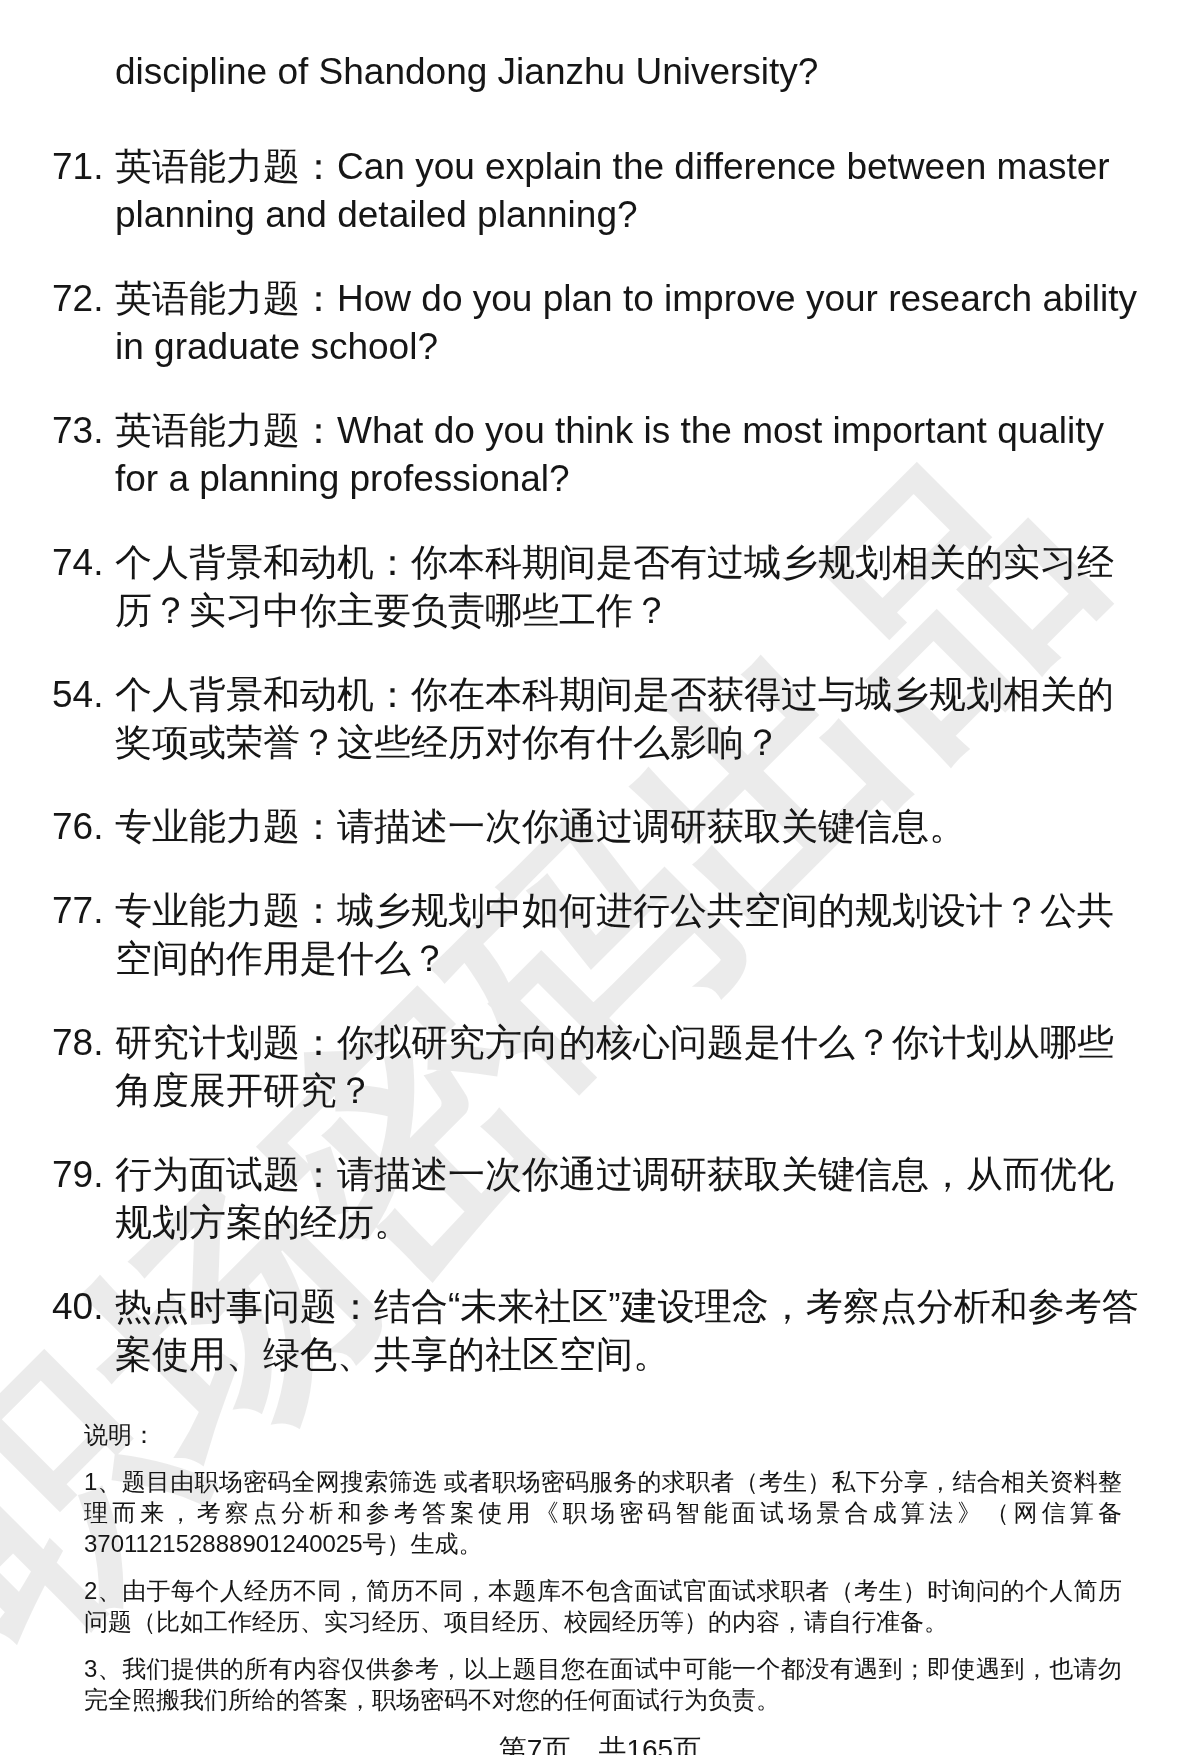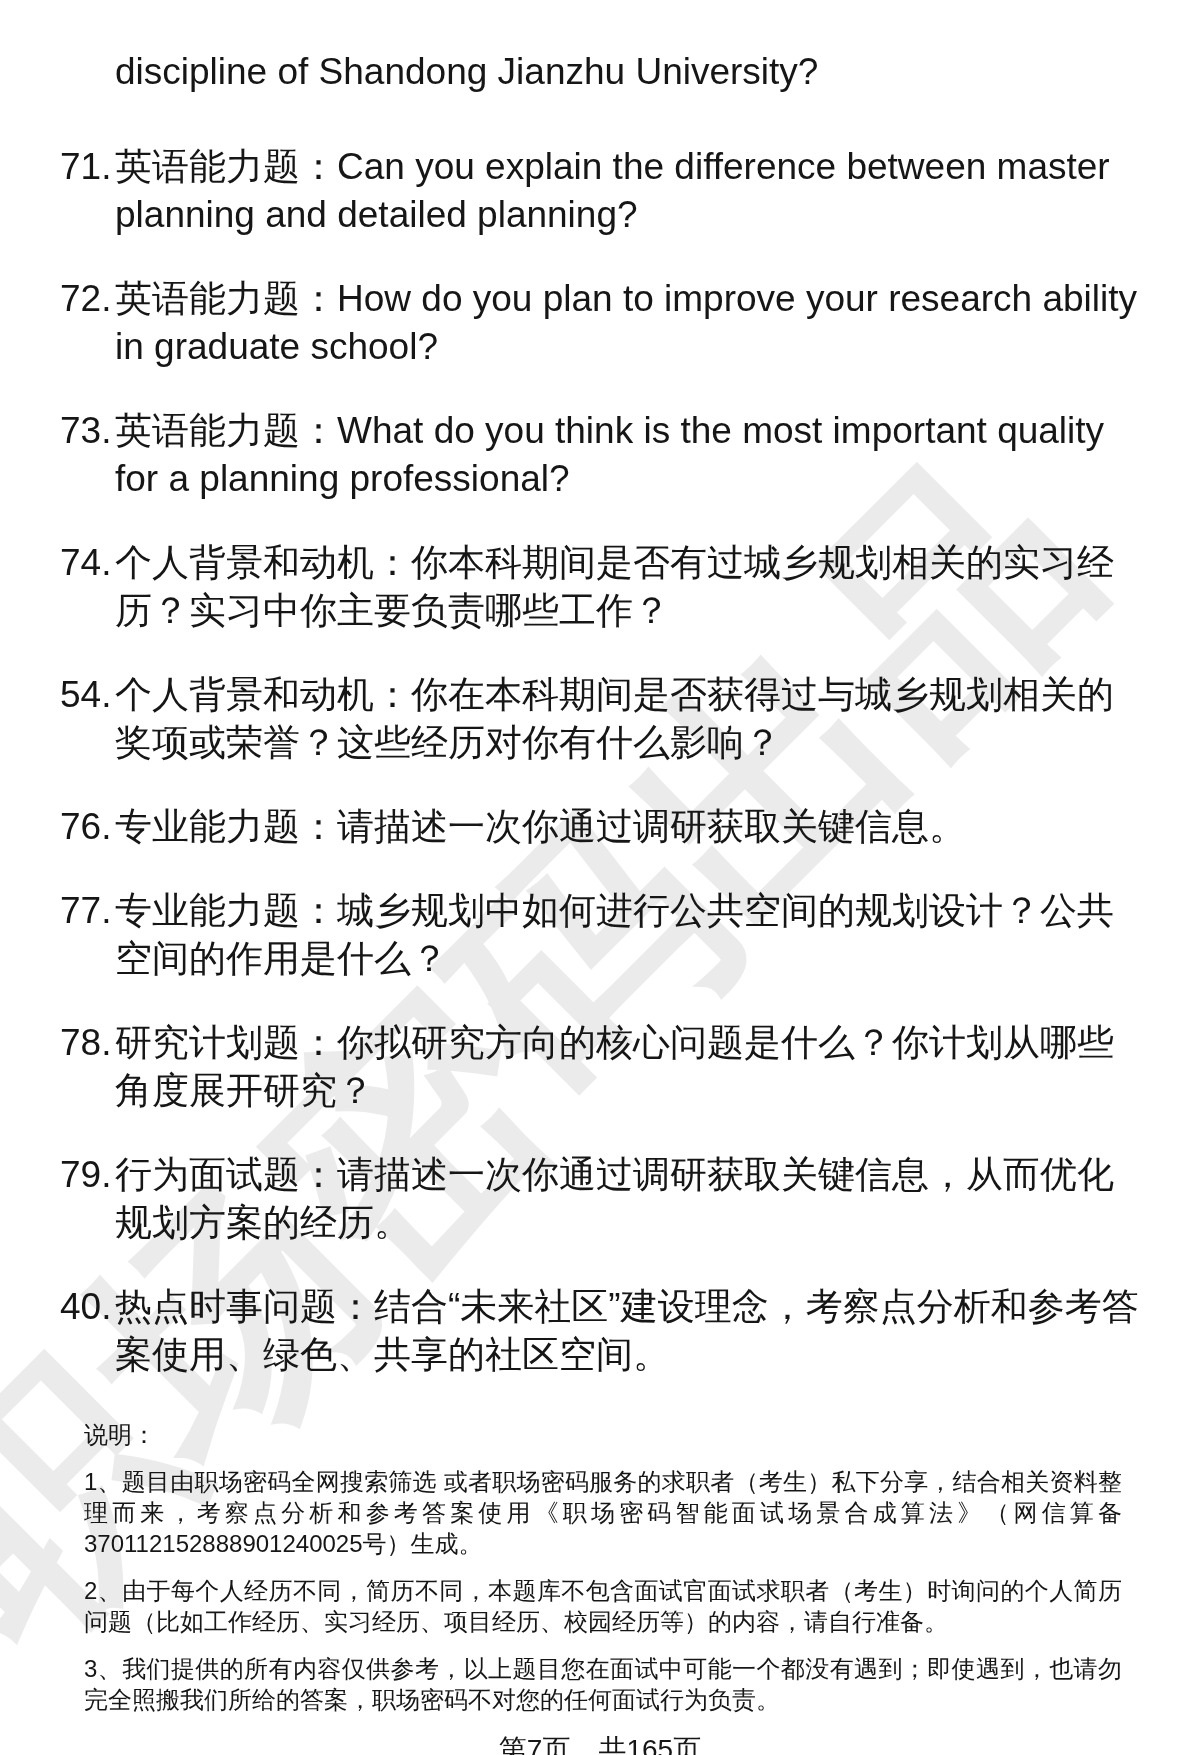--- a/index.html
+++ b/index.html
@@ -43,21 +43,21 @@
     margin: 36px 58px 0 52px;
     padding-left: 63px;
     font-size: 37px;
     line-height: 48px;
   }
   .q.first {
     margin-top: 47px;
   }
   .q .num {
     position: absolute;
-    left: 8px;
+    left: 0;
     top: 0;
     width: 60px;
   }
   .notes {
     margin: 40px 62px 0 68px;
     font-size: 24px;
     line-height: 31px;
   }
   .notes p {
     margin: 16px;

